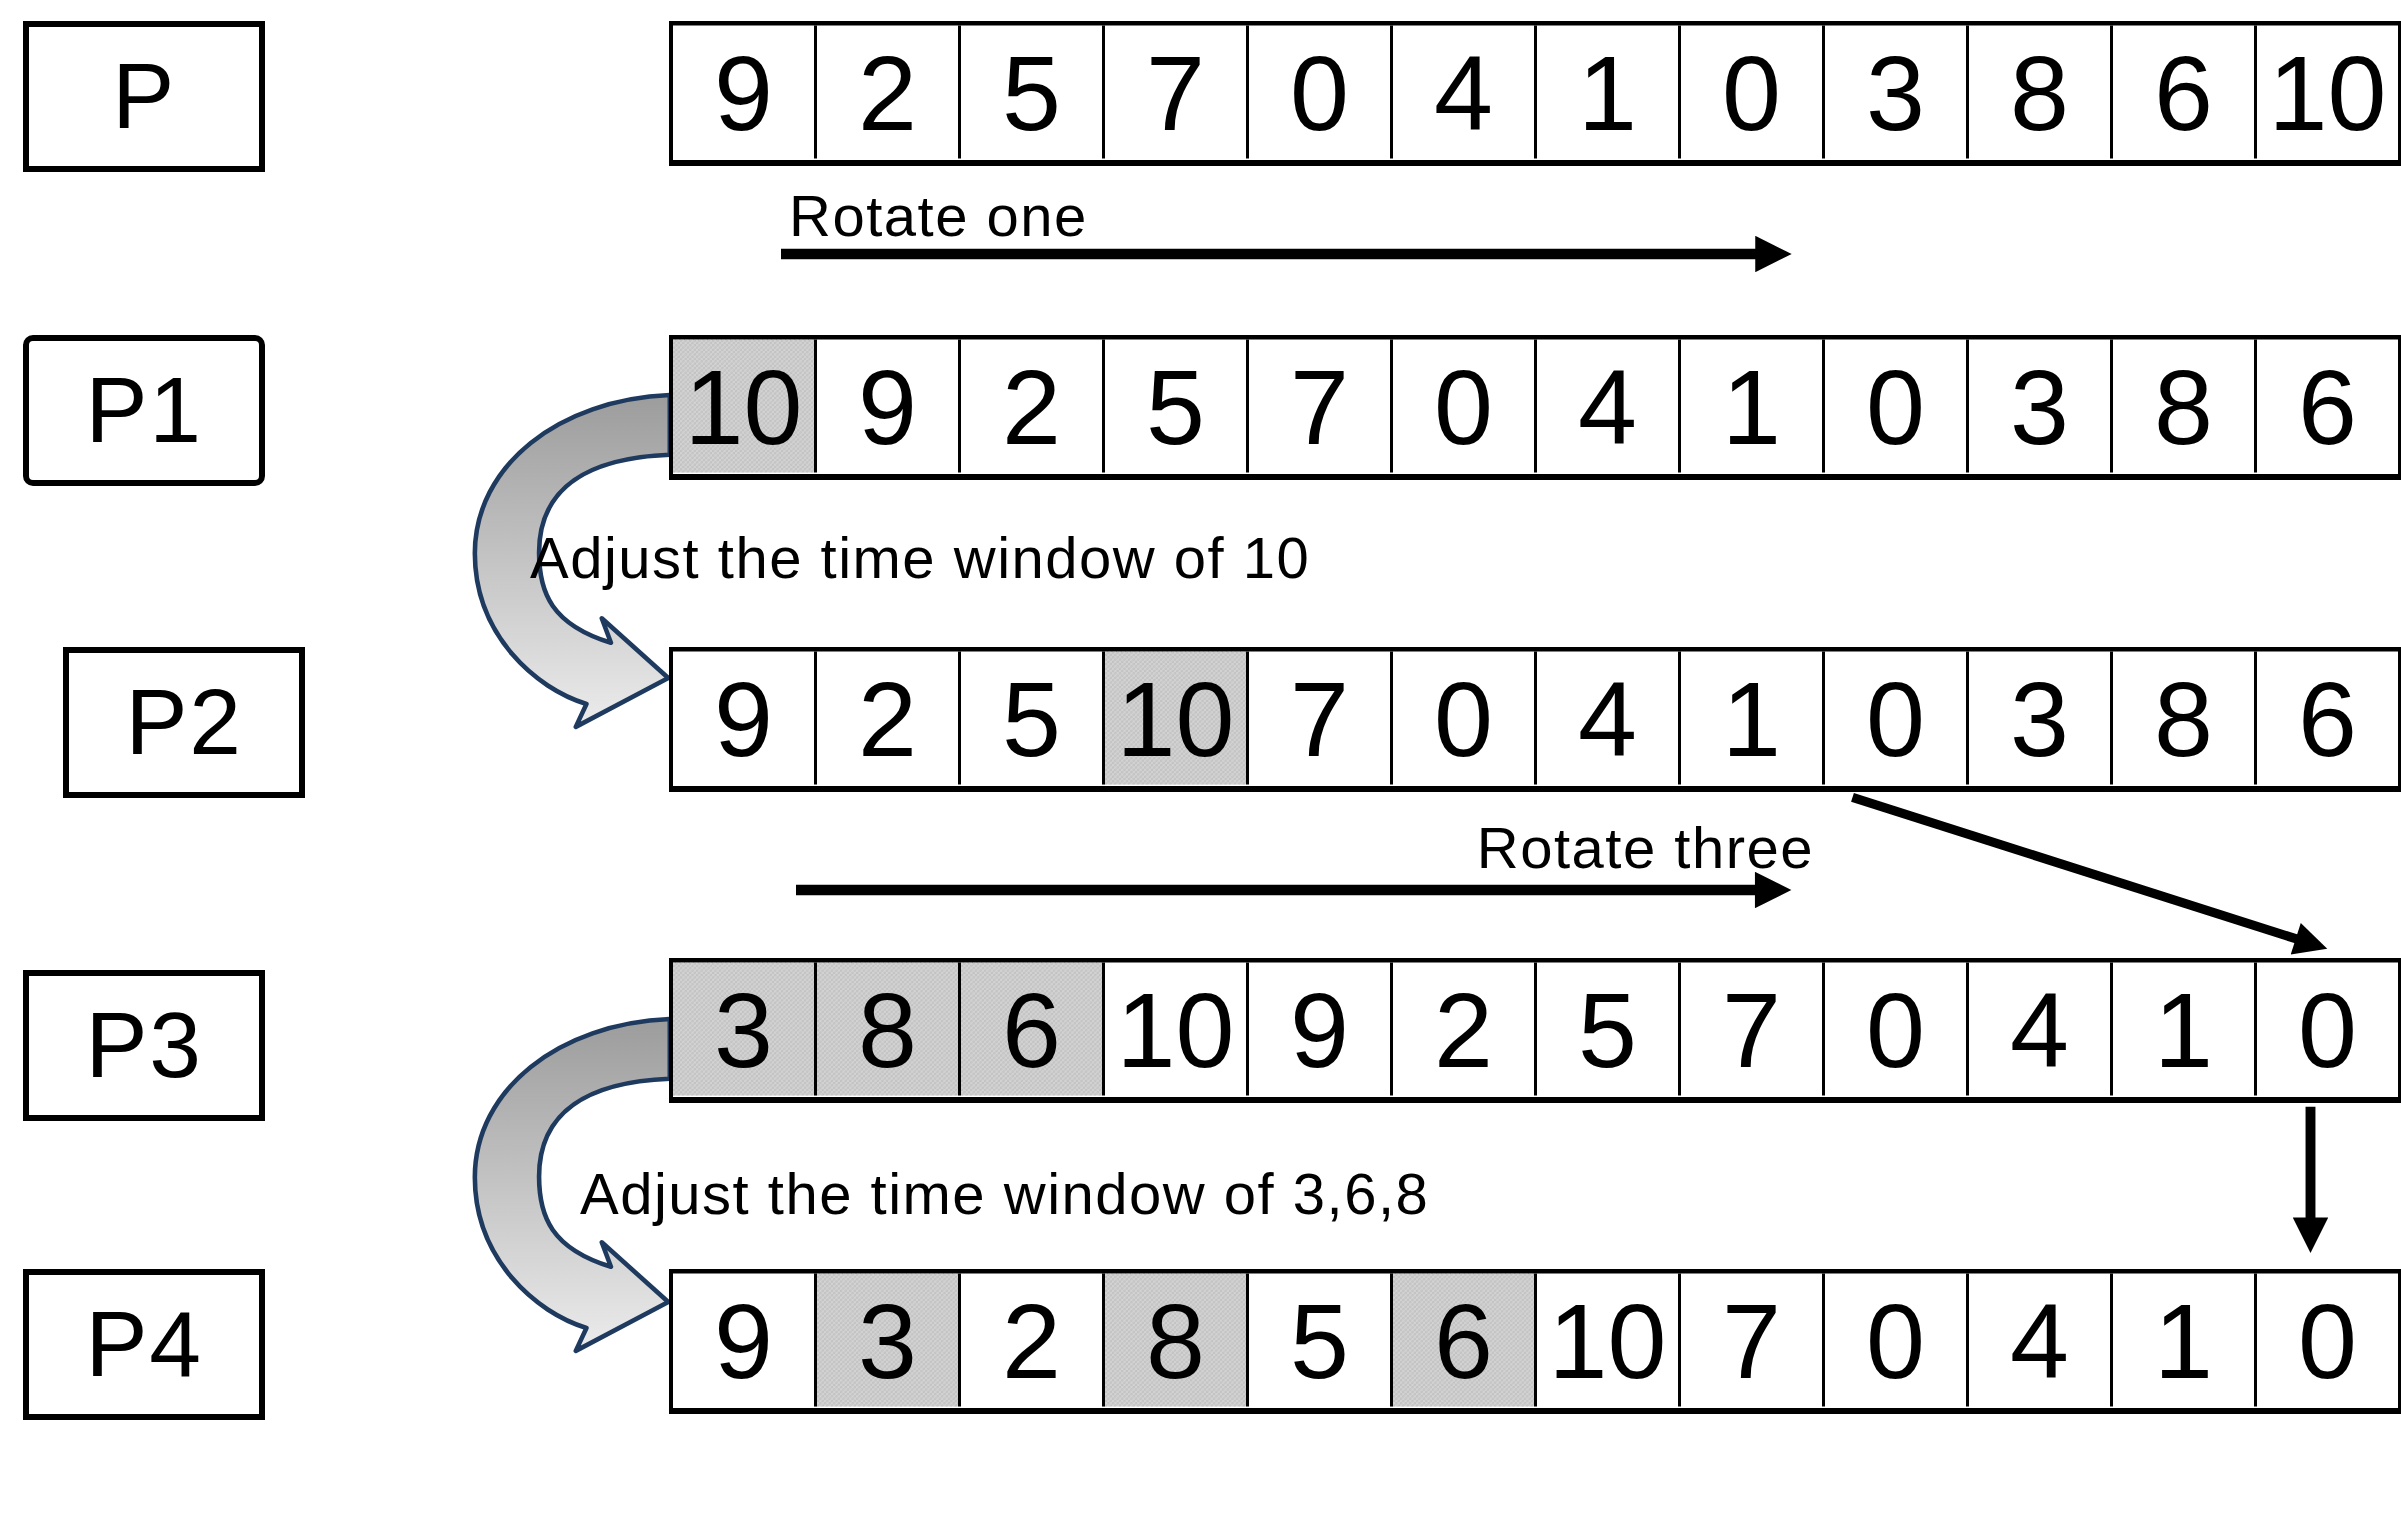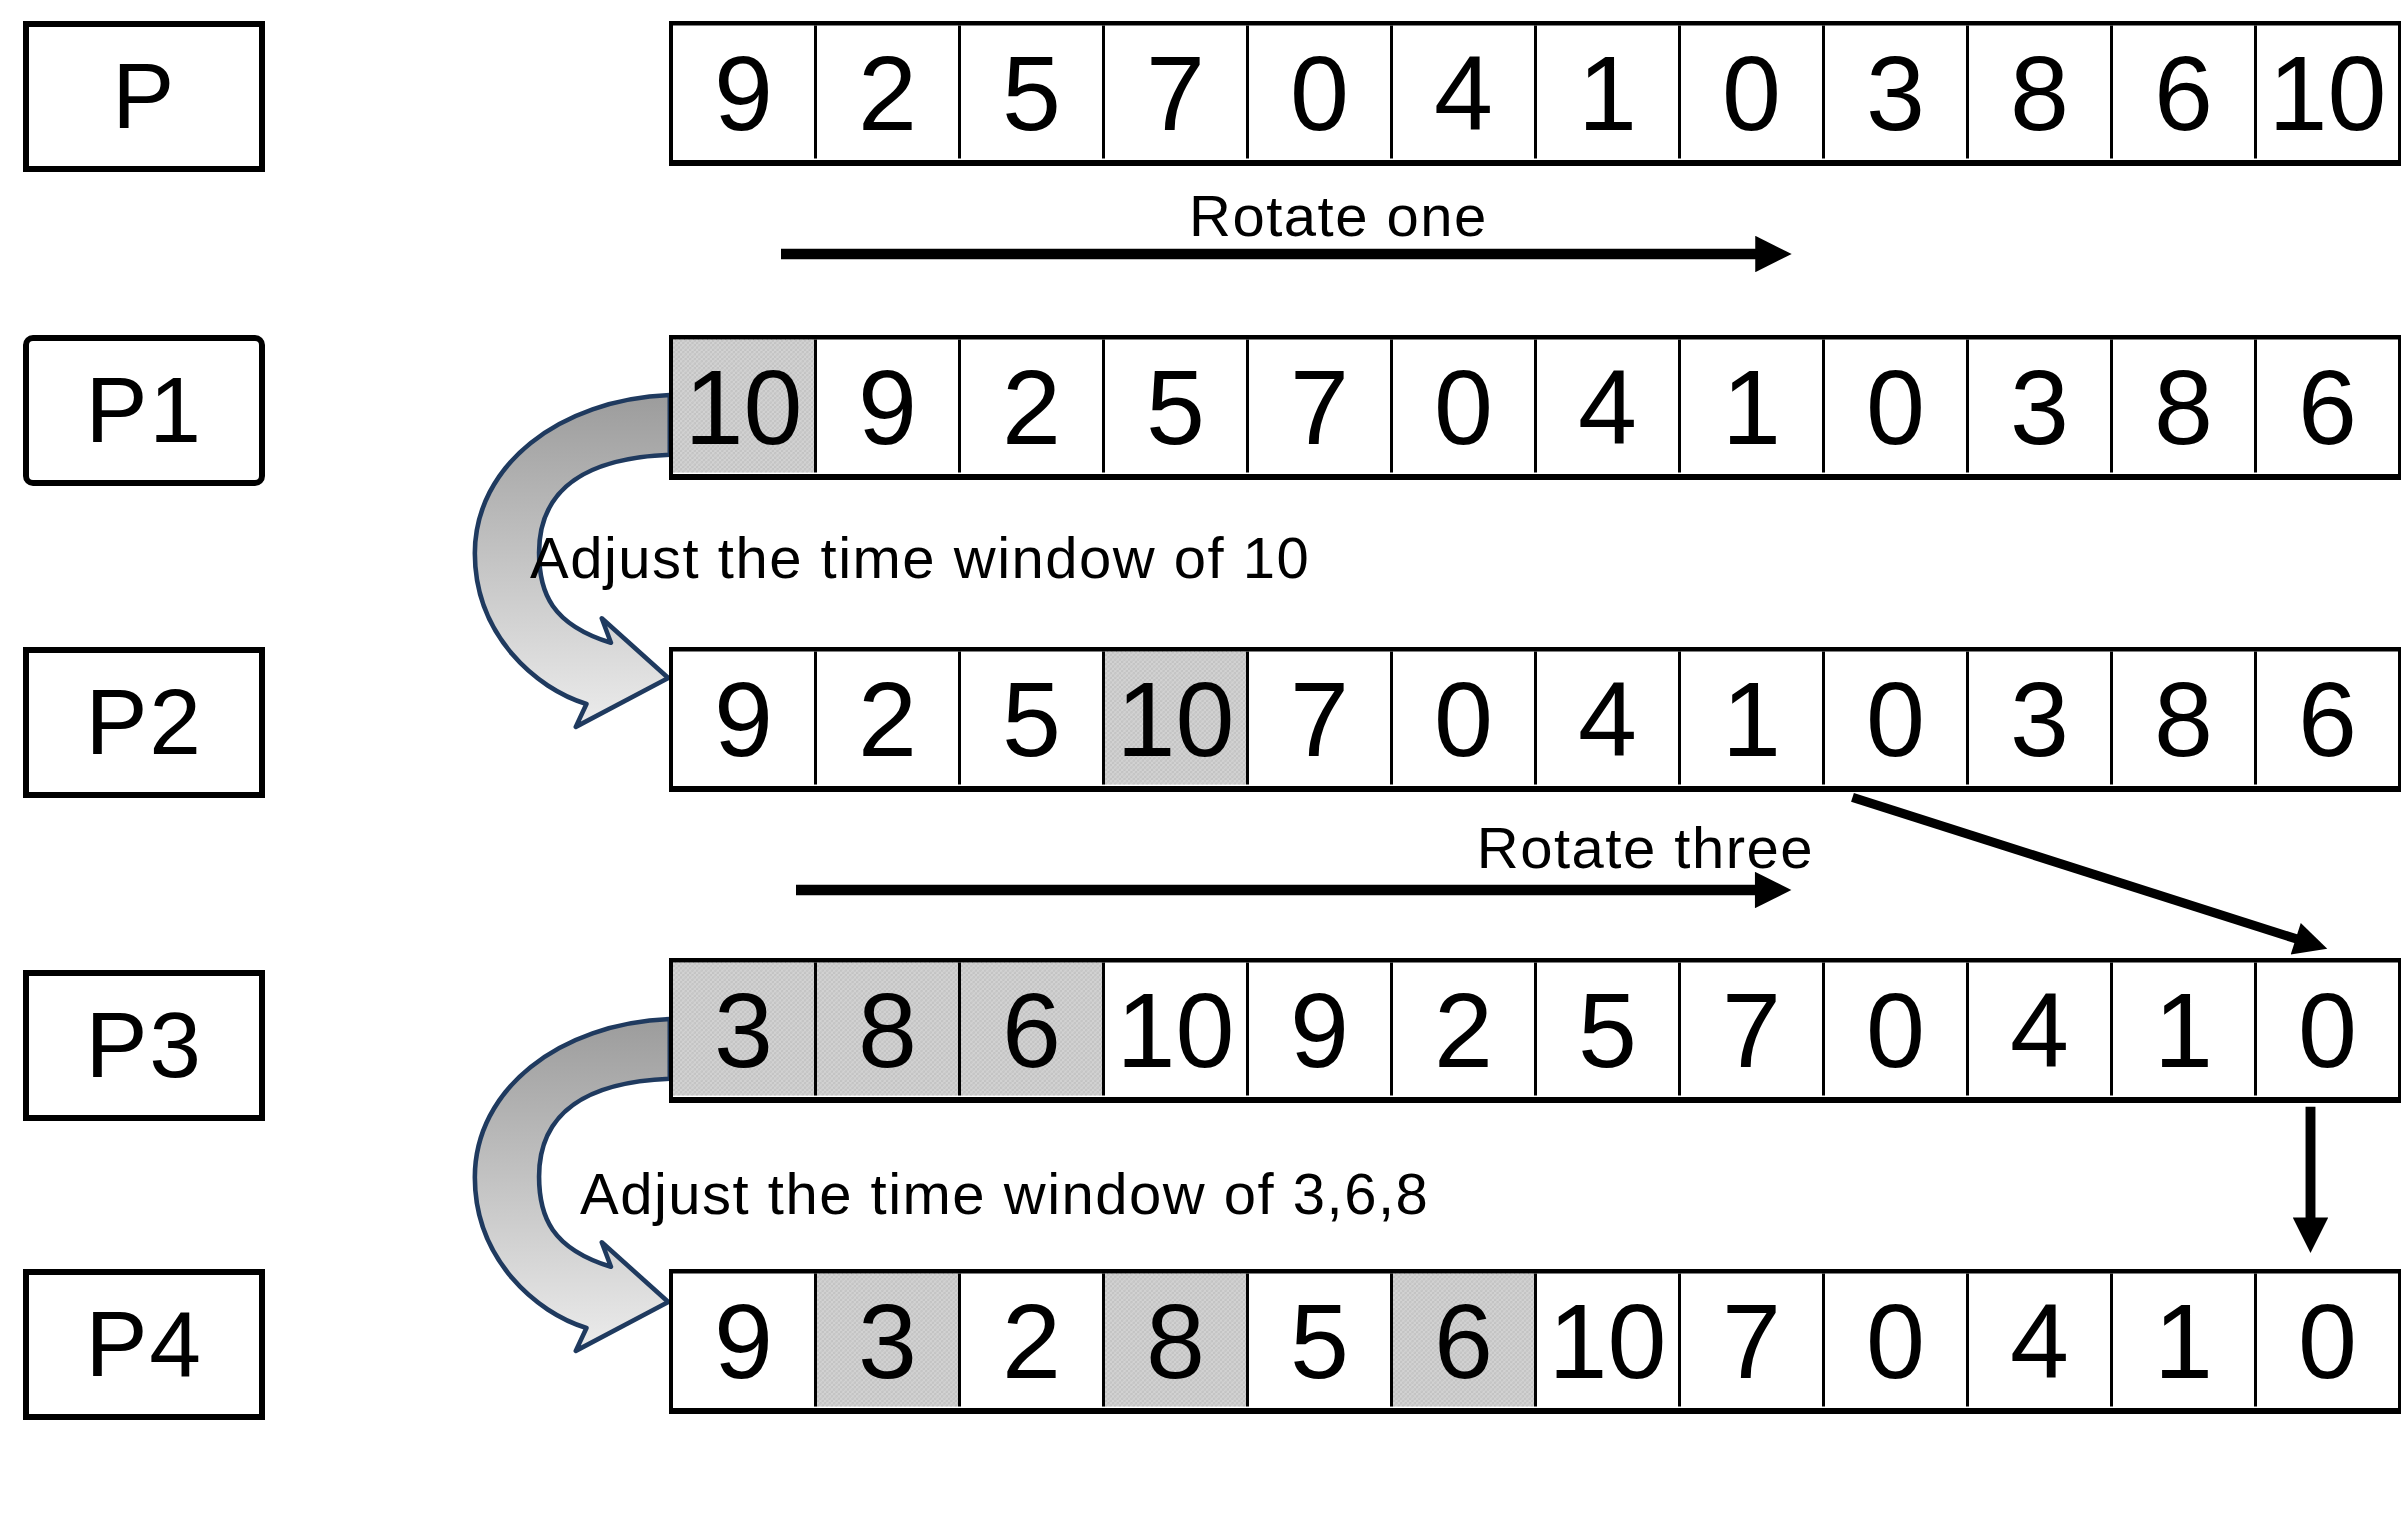--- a/index.html
+++ b/index.html
@@ -49,21 +49,21 @@
     background-size:4.6px 4.6px;
     background-position:0 0,2.3px 2.3px;
   }
   
   .annot{
     position:absolute;
     font-size:58px;line-height:1.05;
     letter-spacing:1.5px;
     white-space:nowrap;
   }
-  #rotate-one-label{left:822px;top:186px;width:1033px;text-align:center;}
+  #rotate-one-label{left:789px;top:186px;width:1033px;}
   #adjust-10-label{left:530px;top:528px;}
   #rotate-three-label{left:796px;top:818px;width:1018px;text-align:right;}
   #adjust-368-label{left:580px;top:1164px;}
   #footer-label{left:1133px;top:1441px;width:1255px;text-align:right;}
   
   .arrow-svg{position:absolute;overflow:visible;}
 </style>
 </head>
 <body>
 
@@ -149,21 +149,21 @@
         <div class="cell">5</div>
         <div class="cell">7</div>
         <div class="cell">0</div>
         <div class="cell">4</div>
         <div class="cell">1</div>
         <div class="cell">0</div>
         <div class="cell">3</div>
         <div class="cell">8</div>
         <div class="cell">6</div>
       </div>
-      <div class="plabel" style="top: 647px;">P2</div>
+      <div class="plabel" style="top: 647px; margin-left: 40px;">P2</div>
       <div class="prow" style="top: 647px;">
         <div class="cell">9</div>
         <div class="cell">2</div>
         <div class="cell">5</div>
         <div class="cell shaded">10</div>
         <div class="cell">7</div>
         <div class="cell">0</div>
         <div class="cell">4</div>
         <div class="cell">1</div>
         <div class="cell">0</div>

